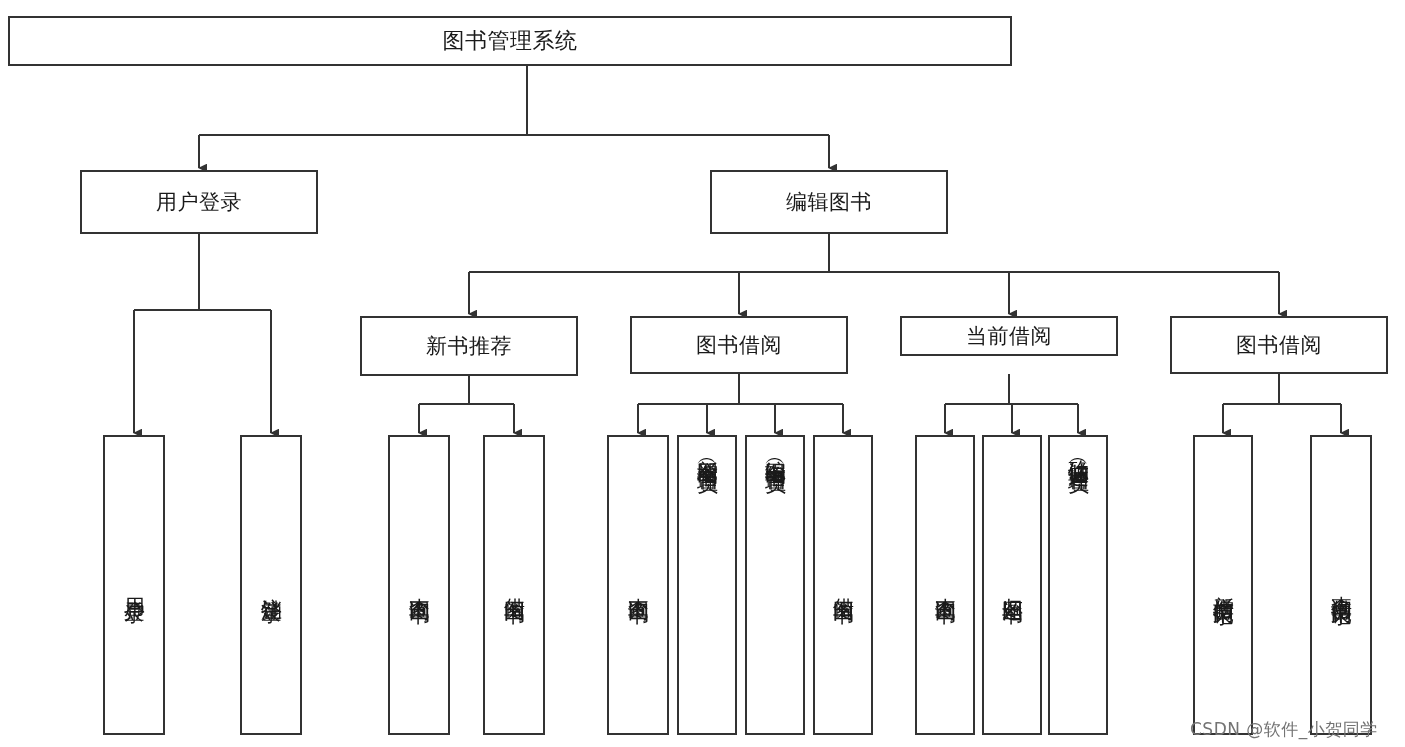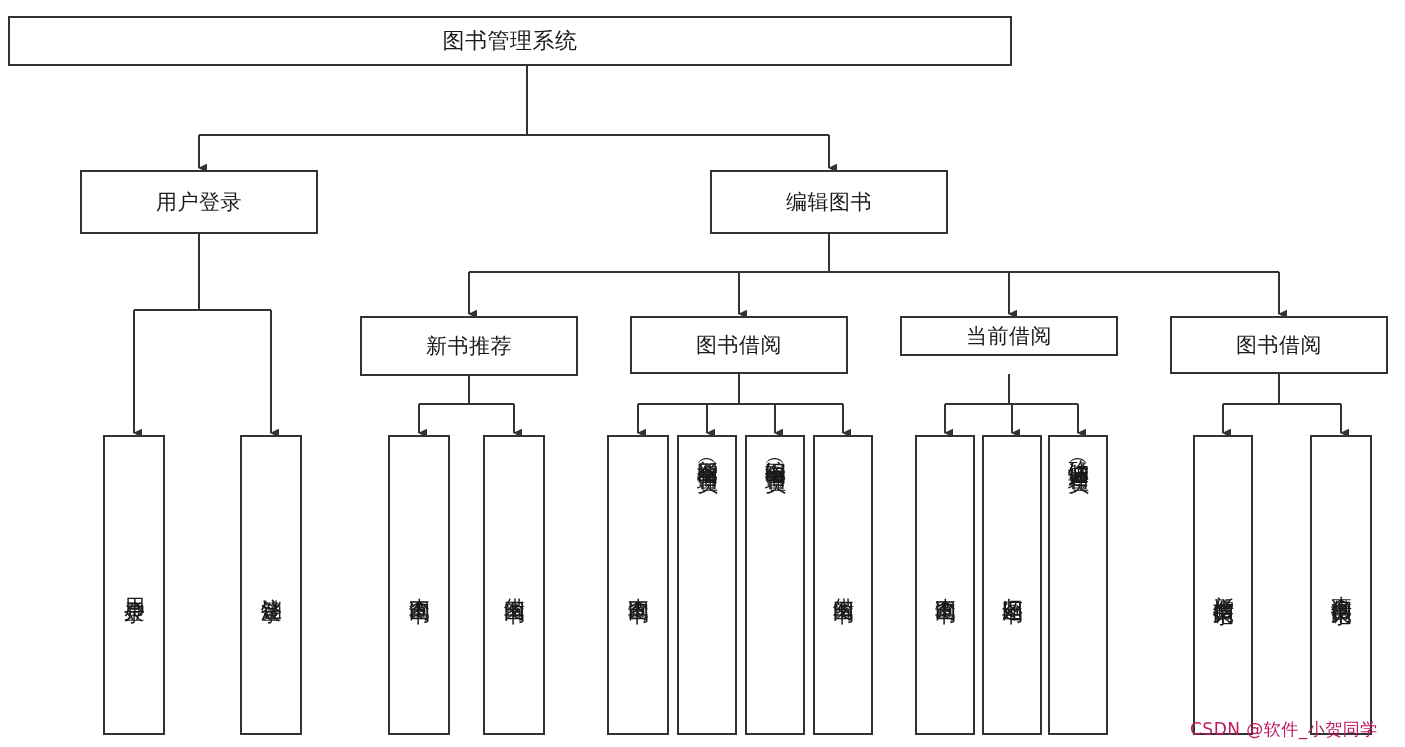--- a/index.html
+++ b/index.html
@@ -62,21 +62,21 @@
     letter-spacing: 2px;
     white-space: nowrap;
   }
   .node.vert.centered {
     align-items: center;
     padding-top: 0;
   }
   .watermark {
     position: absolute;
     font-size: 17px;
-    color: #be185d;
+    color: #737373;
     white-space: nowrap;
     letter-spacing: 0.5px;
   }
 </style>
 </head>
 <body>
 
 <div id="canvas">
 
   <svg id="edges" viewBox="0 0 1405 747" xmlns="http://www.w3.org/2000/svg">

